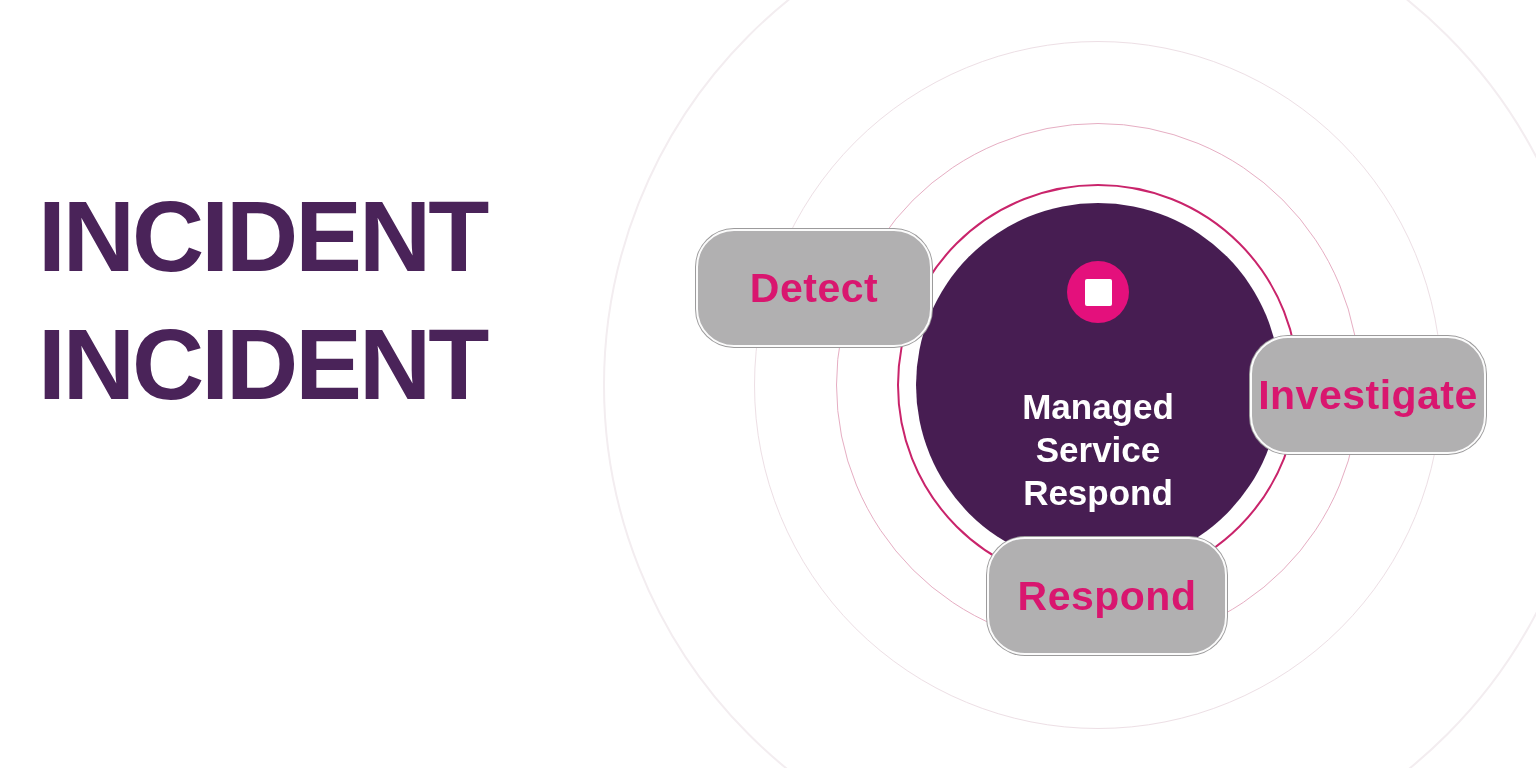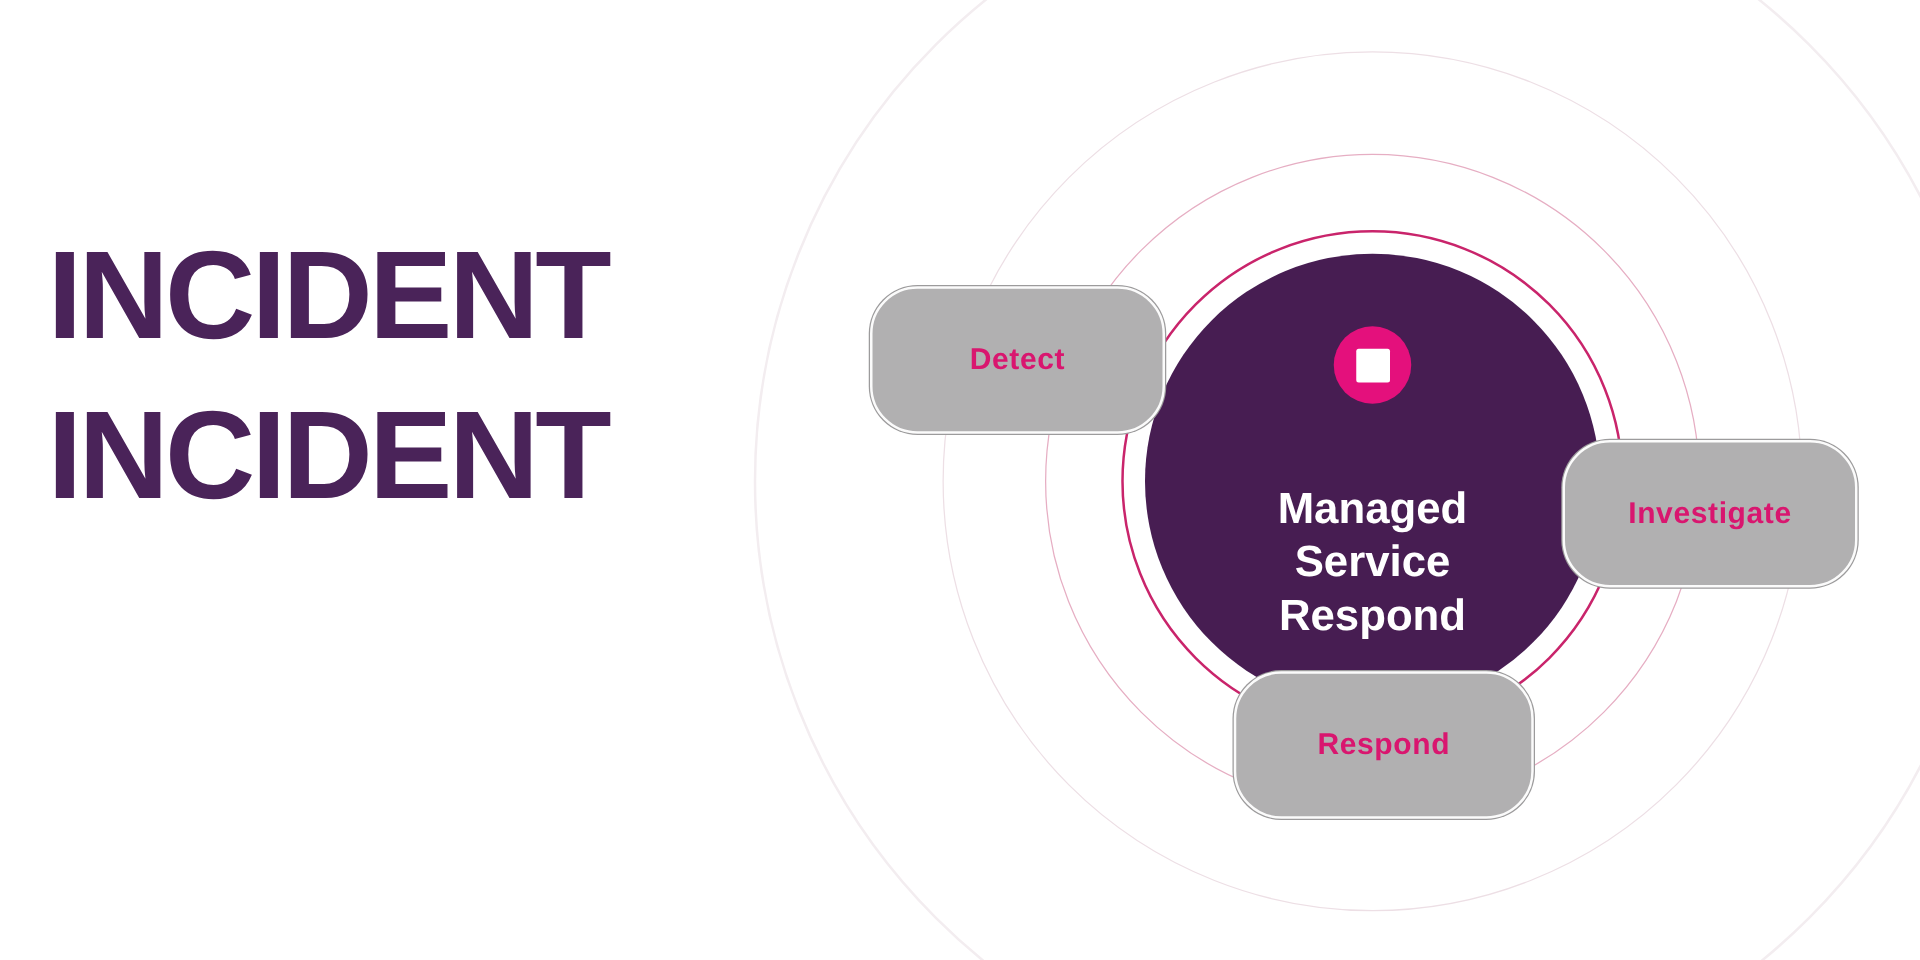--- a/index.html
+++ b/index.html
@@ -99,27 +99,27 @@
     width: 236px; height: 118px;
     background: var(--node-gray, #B1B0B1);
     border: 2px solid #fbfbfb;
     border-radius: 38px;
     box-shadow: 0 0 0 1px #9c9b9c;
     display: flex;
     align-items: center;
     justify-content: center;
   }
   .node-detect      { left: 696px;  top: 229px; }
-  .node-investigate { left: 1250px; top: 352px; }
+  .node-investigate { left: 1250px; top: 336px; }
   .node-respond     { left: 987px;  top: 537px; width: 240px; }
 
   .node-label {
     color: var(--accent-pink, #D9166F);
     font-weight: 700;
-    font-size: 24px;
+    font-size: 41px;
     letter-spacing: 0.5px;
   }
 </style>
 </head>
 <body>
 
 <div class="canvas">
 
   <h1 class="title">
     <span class="title-line">INCIDENT</span>

